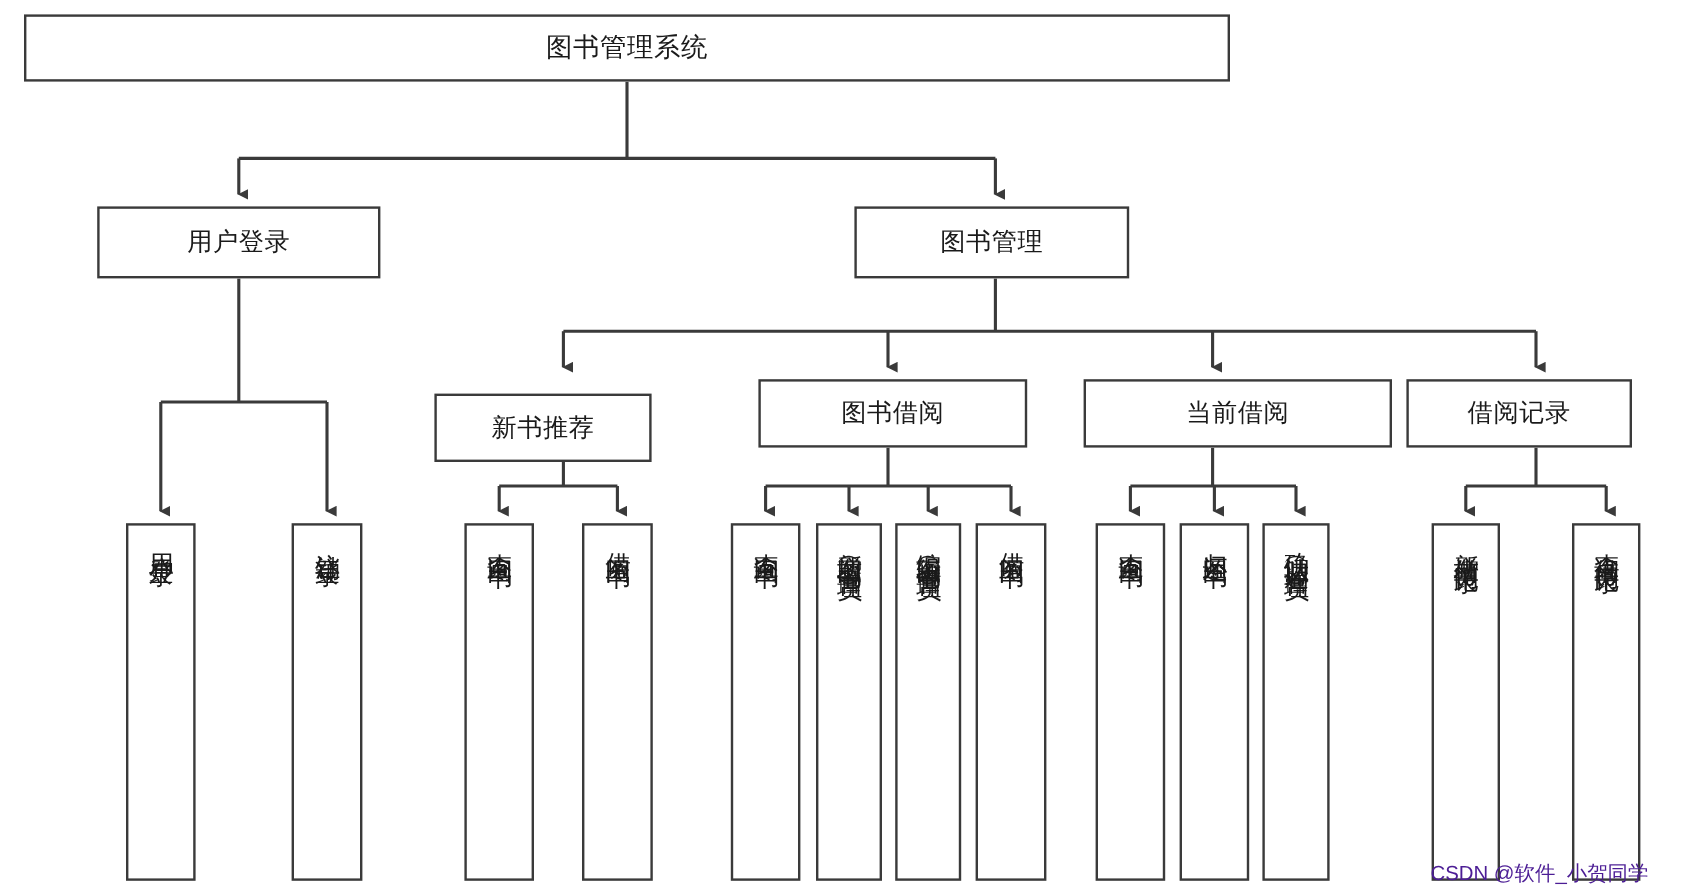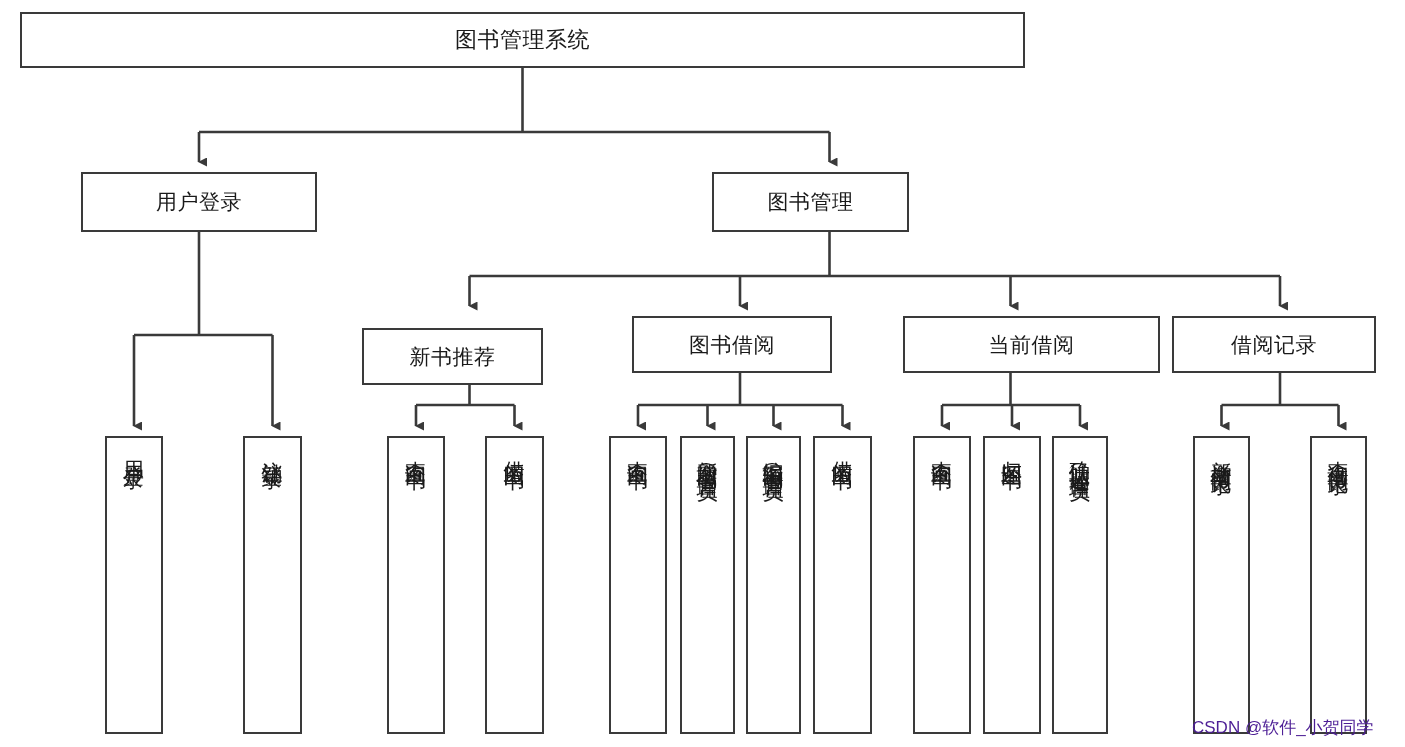--- a/index.html
+++ b/index.html
@@ -114,33 +114,33 @@
       </g>
   </svg>
 
   <div id="nodes-layer">
       <div class="node-box root" style="left: 20px; top: 12px; width: 1005px; height: 56px;">
         <span class="node-label-h">图书管理系统</span>
       </div>
       <div class="node-box" style="left: 81px; top: 172px; width: 236px; height: 60px;">
         <span class="node-label-h">用户登录</span>
       </div>
-      <div class="node-box" style="left: 712px; top: 172px; width: 197px; height: 60px;">
+      <div class="node-box" style="left: 712px; top: 172px; width: 229px; height: 60px;">
         <span class="node-label-h">图书管理</span>
       </div>
       <div class="node-box" style="left: 362px; top: 328px; width: 181px; height: 57px;">
         <span class="node-label-h">新书推荐</span>
       </div>
-      <div class="node-box" style="left: 632px; top: 316px; width: 200px; height: 57px;">
+      <div class="node-box" style="left: 632px; top: 316px; width: 224px; height: 57px;">
         <span class="node-label-h">图书借阅</span>
       </div>
       <div class="node-box" style="left: 903px; top: 316px; width: 257px; height: 57px;">
         <span class="node-label-h">当前借阅</span>
       </div>
-      <div class="node-box" style="left: 1172px; top: 316px; width: 204px; height: 57px;">
+      <div class="node-box" style="left: 1172px; top: 316px; width: 188px; height: 57px;">
         <span class="node-label-h">借阅记录</span>
       </div>
       <div class="node-box vertical" style="left: 105px; top: 436px; width: 58px; height: 298px;">
         <span class="node-label-v">用户登录</span>
       </div>
       <div class="node-box vertical" style="left: 243px; top: 436px; width: 59px; height: 298px;">
         <span class="node-label-v">注销登录</span>
       </div>
       <div class="node-box vertical" style="left: 387px; top: 436px; width: 58px; height: 298px;">
         <span class="node-label-v">查询图书</span>

